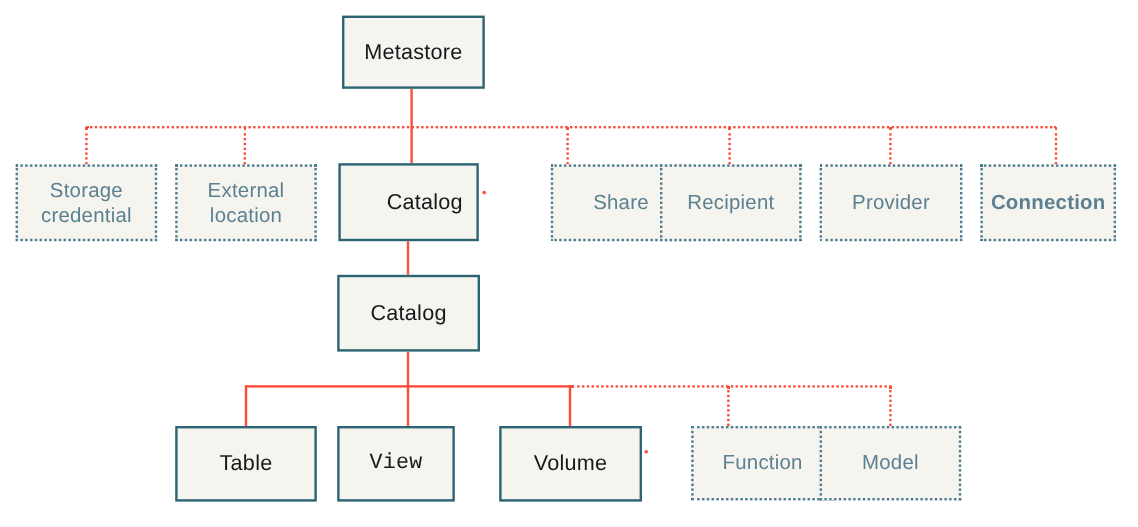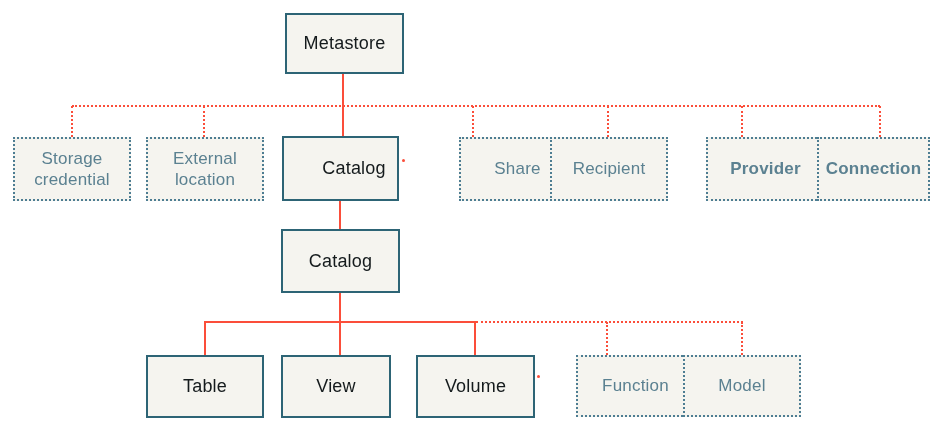--- a/index.html
+++ b/index.html
@@ -49,25 +49,25 @@
   .h-dot { height: 0; border-top: 2px dotted var(--connector); }
   .dot { position: absolute; width: 3px; height: 3px; background: var(--connector); border-radius: 50%; }
 
   
   #n-metastore         { left: 285px; top: 13px;  width: 119px; height: 61px; }
   #n-storage-credential{ left: 13px;  top: 137px; width: 118px; height: 64px; }
   #n-external-location { left: 146px; top: 137px; width: 118px; height: 64px; }
   #n-catalog           { left: 282px; top: 136px; width: 117px; height: 65px; padding-left: 33px; }
   #n-share             { left: 415px; top: 137px; width: 117px; height: 64px; margin-left: 44px; }
   #n-recipient         { left: 550px; top: 137px; width: 118px; height: 64px; }
-  #n-provider          { left: 706px; top: 137px; width: 119px; height: 64px; font-weight: bold; }
+  #n-provider          { left: 683px; top: 137px; width: 119px; height: 64px; }
   #n-connection        { left: 817px; top: 137px; width: 113px; height: 64px; font-weight: bold; }
   #n-schema            { left: 281px; top: 229px; width: 119px; height: 64px; }
   #n-table             { left: 146px; top: 355px; width: 118px; height: 63px; }
-  #n-view              { left: 281px; top: 355px; width: 110px; height: 63px; }
+  #n-view              { left: 281px; top: 355px; width: 98px; height: 63px; font-family: Liberation Mono, monospace; }
   #n-volume            { left: 416px; top: 355px; width: 119px; height: 63px; }
   #n-function          { left: 548px; top: 355px; width: 119px; height: 62px; margin-left: 28px; }
   #n-model             { left: 683px; top: 355px; width: 118px; height: 62px; justify-content: center; }
 
   
   #c-metastore-catalog { left: 342px; top: 74px;  height: 62px; }
   #c-top-bus           { left: 72px;  top: 105px; width: 808px; }
   #c-drop-storage      { left: 71px;  top: 106px; height: 31px; }
   #c-drop-external     { left: 203px; top: 106px; height: 31px; }
   #c-drop-share        { left: 472px; top: 106px; height: 31px; }

